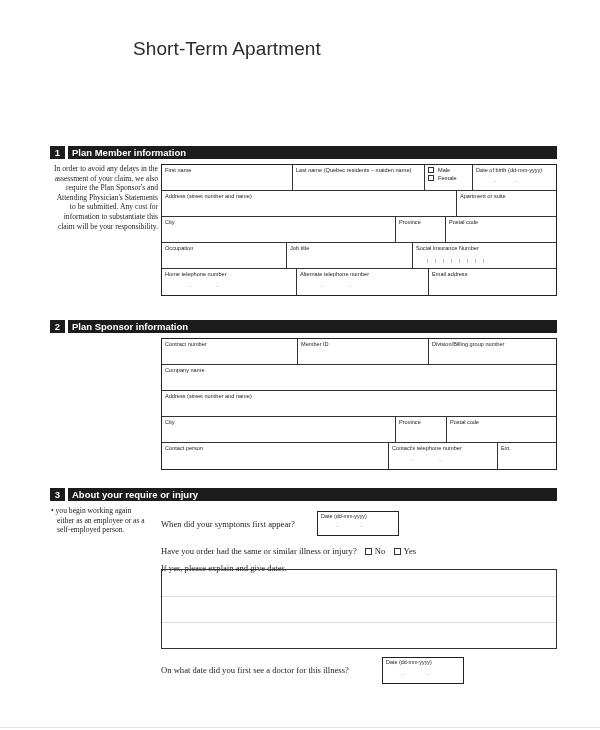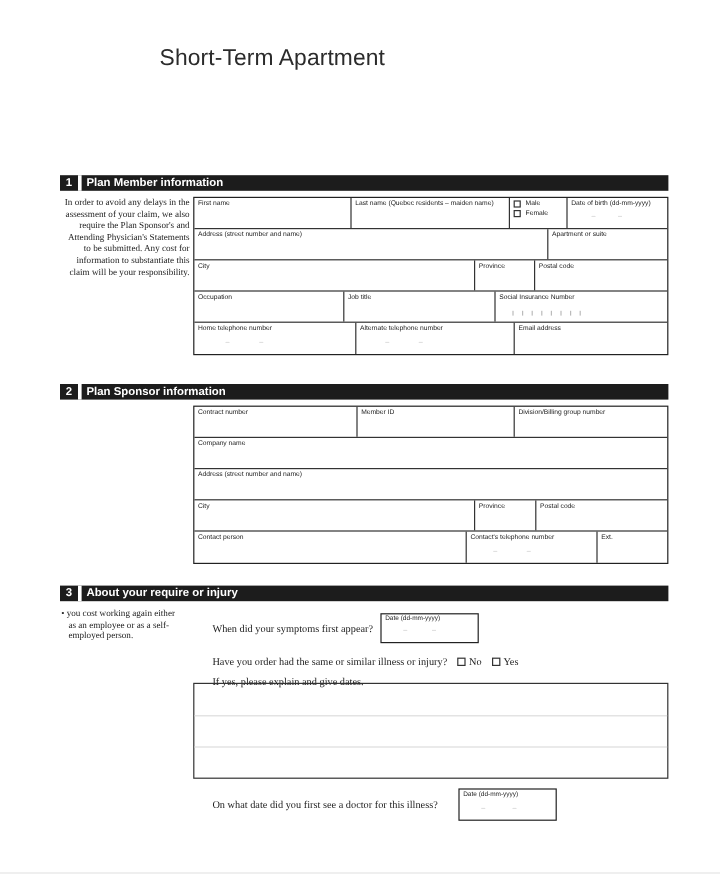--- a/index.html
+++ b/index.html
@@ -23,21 +23,21 @@
   .row:last-child { border-bottom: none; }
   .cell { position: relative; height: 100%; border-right: 1px solid #333; padding: 2px 3px; }
   .cell:last-child { border-right: none; }
   .lbl { font-size: 5.6px; color: #222; display: block; white-space: nowrap; }
   .dash { position: absolute; bottom: 6px; font-size: 6px; color: #bbb; }
   .chk { display: flex; align-items: center; font-size: 5.6px; margin-bottom: 2px; }
   .box { display: inline-block; width: 6px; height: 6px; border: 1px solid #333; margin-right: 4px; }
   .sin-ticks { position: absolute; left: 14px; bottom: 5px; display: flex; gap: 7px; }
   .sin-ticks span { width: 1px; height: 4px; background: #bbb; display: block; }
 
-  .q { position: absolute; font-family: "Liberation Serif", serif; font-size: 8.6px; color: #222; margin-left: 16px; }
+  .q { position: absolute; font-family: "Liberation Serif", serif; font-size: 8.6px; color: #222; }
   .q .box { width: 7px; height: 7px; margin: 0 3px 0 6px; vertical-align: -1px; }
   .date-box { position: absolute; border: 1px solid #222; }
   .date-box .lbl { font-size: 5.4px; padding: 1px 3px; }
   .textarea { position: absolute; left: 161px; top: 569px; width: 396px; height: 80px; border: 1px solid #333; }
   .textarea .line { position: absolute; left: 0; right: 0; height: 1px; background: #ddd; }
   .bottom-rule { position: absolute; left: 0; right: 0; top: 727px; height: 1px; background: #e5e5e5; }
 </style>
 </head>
 <body>
 
@@ -189,21 +189,21 @@
 </div>
 
 <div class="sec-bar" style="top:488px;">
   <span class="num">3</span>
   <span class="sep"></span>
   <span class="label">About your require or injury</span>
 </div>
 
 <div class="side-text" style="top:506px; width:100px;">
   <ul>
-    <li>• you cost working again either as an employee or as a self-employed person.</li>
+    <li>• you begin working again either as an employee or as a self-employed person.</li>
   </ul>
 </div>
 
 <div class="q" style="left:161px; top:519px;">When did your symptoms first appear?</div>
 <div class="date-box" style="left:317px; top:511px; width:82px; height:25px;">
   <span class="lbl">Date (dd-mm-yyyy)</span>
   <span class="dash" style="left:18px;">–</span>
   <span class="dash" style="left:42px;">–</span>
 </div>
 

